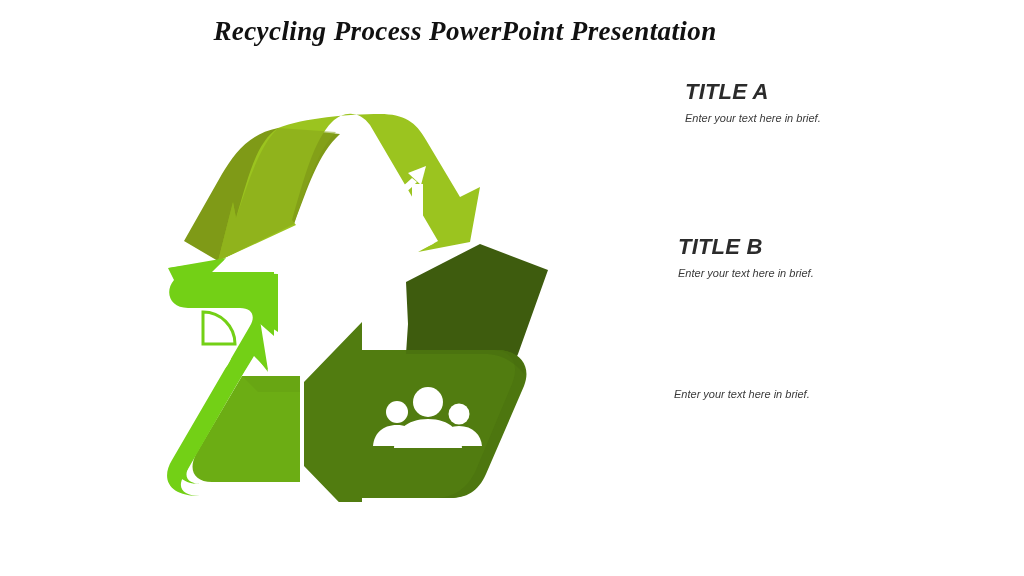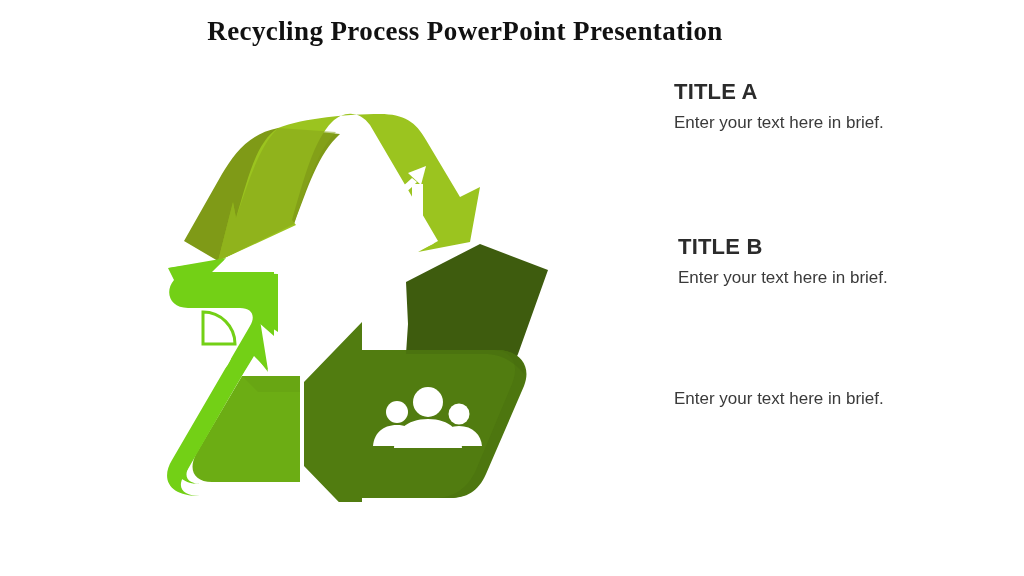--- a/index.html
+++ b/index.html
@@ -14,20 +14,21 @@
     overflow: hidden;
     font-family: "Liberation Sans", sans-serif;
     position: relative;
   }
 
   .slide {
     position: relative;
     width: 1024px;
     height: 576px;
     background: #ffffff;
+    font-style: italic;
   }
 
   
   .slide-title {
     position: absolute;
     left: 0;
     top: 16px;
     width: 930px;
     text-align: center;
     font-family: "Liberation Serif", serif;
@@ -56,37 +57,37 @@
   .text-column {
     position: absolute;
     left: 674px;
     top: 80px;
     width: 320px;
   }
   .text-block {
     position: absolute;
     width: 300px;
   }
-  .text-block.b1 { left: 0px;  top: 0px;   }
+  .text-block.b1 { left: 11px;  top: 0px;   }
   .text-block.b2 { left: 4px;  top: 155px; }
   .text-block.b3 { left: 0px;  top: 307px; }
 
   .block-title {
     font-family: "Liberation Sans", sans-serif;
     font-weight: bold;
     font-size: 22px;
     letter-spacing: 0.2px;
     color: #2b2b2b;
     margin: 0 0 7px 0;
     line-height: 1.1;
   }
   .block-body {
     font-family: "Liberation Sans", sans-serif;
     font-weight: normal;
-    font-size: 17px;
+    font-size: 11px;
     color: #3a3a3a;
     line-height: 1.45;
     margin: 0;
     max-width: 210px;
   }
 </style>
 </head>
 <body>
 
 <div class="slide">

